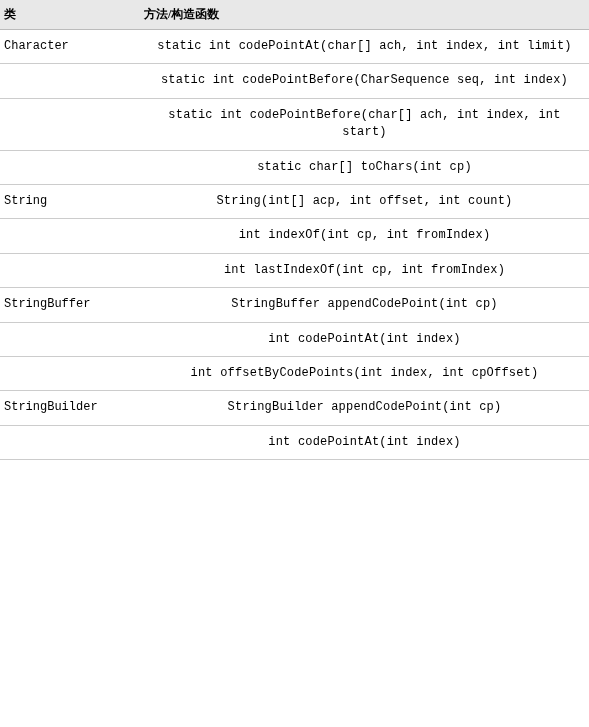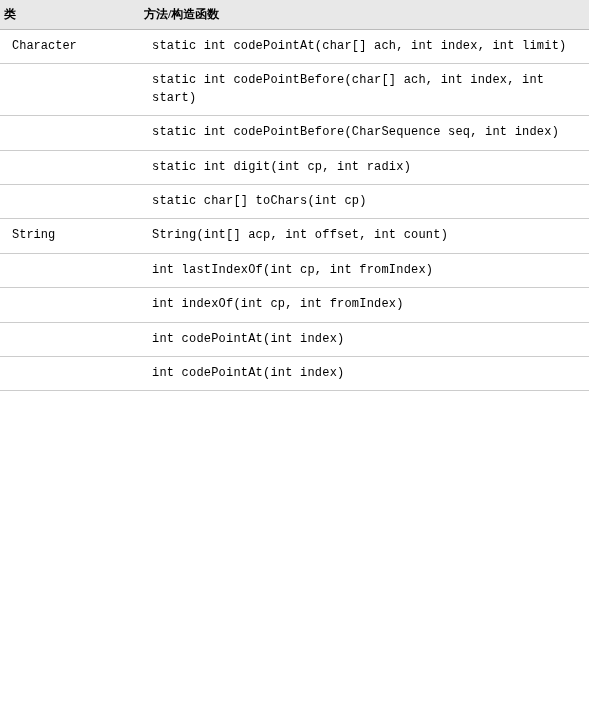--- a/index.html
+++ b/index.html
@@ -19,29 +19,30 @@
   col.c2 { width:auto; }
   thead th {
     background:#e8e8e8;
     font-weight:bold;
     text-align:left;
     padding:6px 4px 6px 4px;
     border-bottom:1px solid #bbb;
     font-family:"SimSun","宋体",serif;
   }
   tbody td {
-    padding:8px 4px 8px 12px;
+    padding:8px 4px 8px 4px;
     vertical-align:top;
     line-height:1.45;
   }
   tbody tr td:nth-child(2) {
     font-family:"SimSun","NSimSun","Courier New",monospace;
     letter-spacing:0.2px;
     white-space:normal;
     word-break:break-word;
+    text-align:center;
   }
   tbody tr td.classcell {
     font-family:"SimSun","NSimSun","Courier New",monospace;
   }
   
   tbody tr { border-bottom:1px solid #ccc; }
   
   tbody tr.group-start td { border-top:1px solid #ccc; }
 </style>
 </head>
@@ -58,48 +59,56 @@
       <th>方法/构造函数</th>
     </tr>
   </thead>
   <tbody id="tbody">
       <tr class="group-start">
         <td class="classcell">Character</td>
         <td>static int codePointAt(char[] ach, int index, int limit)</td>
       </tr>
       <tr>
         <td class="classcell"></td>
-        <td>static int codePointBefore(char[] ach, int index, int start)</td>
-      </tr>
-      <tr>
-        <td class="classcell"></td>
         <td>static int codePointBefore(CharSequence seq, int index)</td>
       </tr>
       <tr>
         <td class="classcell"></td>
-        <td>static int digit(int cp, int radix)</td>
+        <td>static int codePointBefore(char[] ach, int index, int start)</td>
       </tr>
       <tr>
         <td class="classcell"></td>
         <td>static char[] toChars(int cp)</td>
       </tr>
       <tr class="group-start">
         <td class="classcell">String</td>
         <td>String(int[] acp, int offset, int count)</td>
       </tr>
       <tr>
         <td class="classcell"></td>
-        <td>int lastIndexOf(int cp, int fromIndex)</td>
-      </tr>
-      <tr>
-        <td class="classcell"></td>
         <td>int indexOf(int cp, int fromIndex)</td>
       </tr>
       <tr>
         <td class="classcell"></td>
+        <td>int lastIndexOf(int cp, int fromIndex)</td>
+      </tr>
+      <tr class="group-start">
+        <td class="classcell">StringBuffer</td>
+        <td>StringBuffer appendCodePoint(int cp)</td>
+      </tr>
+      <tr>
+        <td class="classcell"></td>
         <td>int codePointAt(int index)</td>
+      </tr>
+      <tr>
+        <td class="classcell"></td>
+        <td>int offsetByCodePoints(int index, int cpOffset)</td>
+      </tr>
+      <tr class="group-start">
+        <td class="classcell">StringBuilder</td>
+        <td>StringBuilder appendCodePoint(int cp)</td>
       </tr>
       <tr>
         <td class="classcell"></td>
         <td>int codePointAt(int index)</td>
       </tr>
     </tbody>
 </table>
 
 </body></html>

